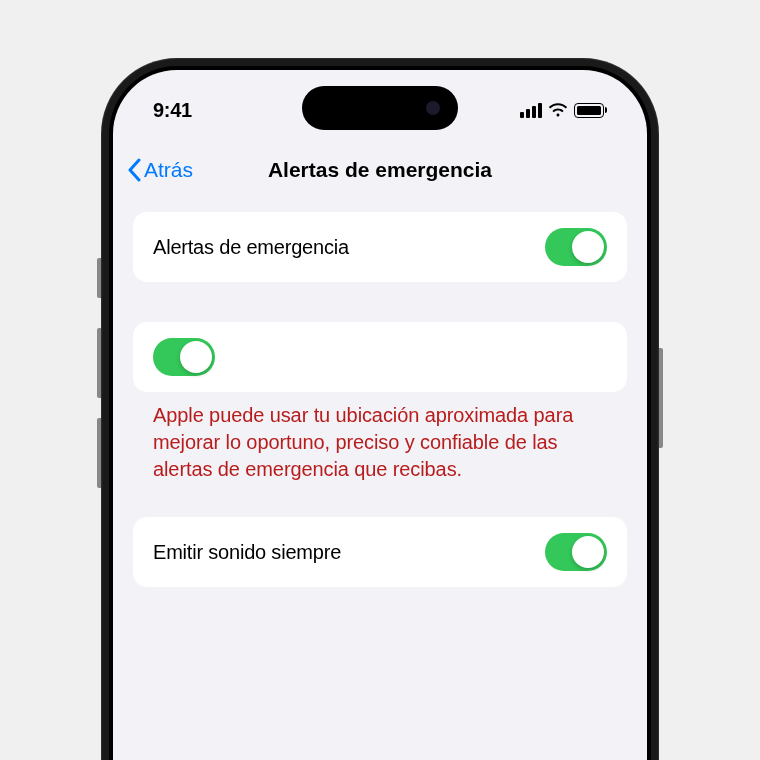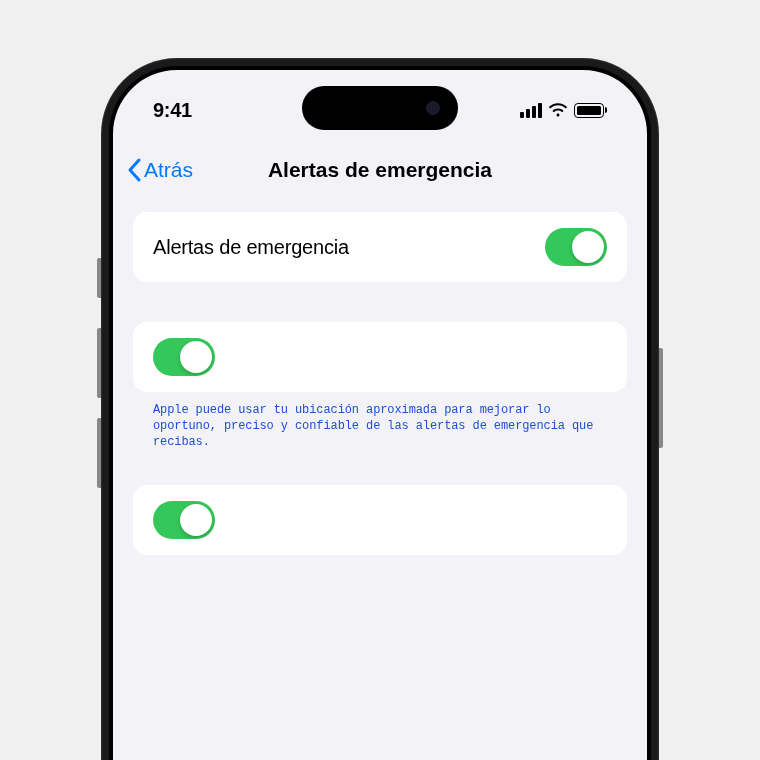--- a/index.html
+++ b/index.html
@@ -182,26 +182,25 @@
       position: absolute;
       right: 3px;
       top: 3px;
       width: 32px;
       height: 32px;
       background: #fff;
       border-radius: 50%;
       box-shadow: 0 2px 4px rgba(0,0,0,0.2);
     }
     .footer-text {
-      font-size: 12px;
-      color: #1d4ed8;
+      font-size: 20px;
+      color: #b91c1c;
       padding: 10px 20px 22px;
       line-height: 1.35;
       letter-spacing: -0.1px;
-      font-family: Liberation Mono, monospace;
     }
     .group-top { margin-top: 6px; }
   </style>
 </head>
 <body>
 
 <div class="phone-frame">
   <div class="phone-edge-left"></div>
   <div class="phone-edge-left2"></div>
   <div class="phone-edge-left3"></div>
@@ -251,19 +250,20 @@
         </div>
 
         <div style="height:28px"></div>
 
         <div class="setting-row">
           <div class="toggle"></div>
         </div>
         <div class="footer-text">Apple puede usar tu ubicación aproximada para mejorar lo oportuno, preciso y confiable de las alertas de emergencia que recibas.</div>
 
         <div class="setting-row">
+          <span class="setting-label">Emitir sonido siempre</span>
           <div class="toggle"></div>
         </div>
 
       </div>
     </div>
   </div>
 </div>
 
 </body></html>

